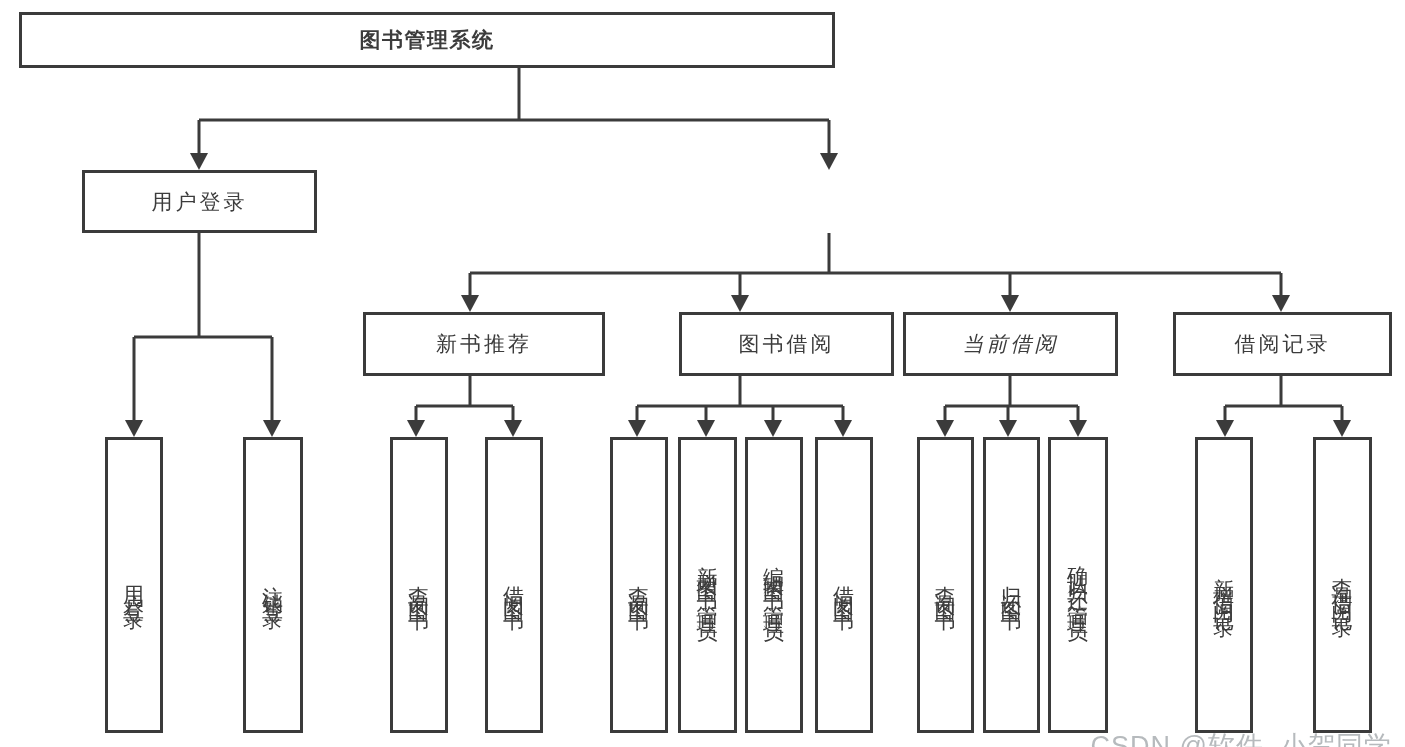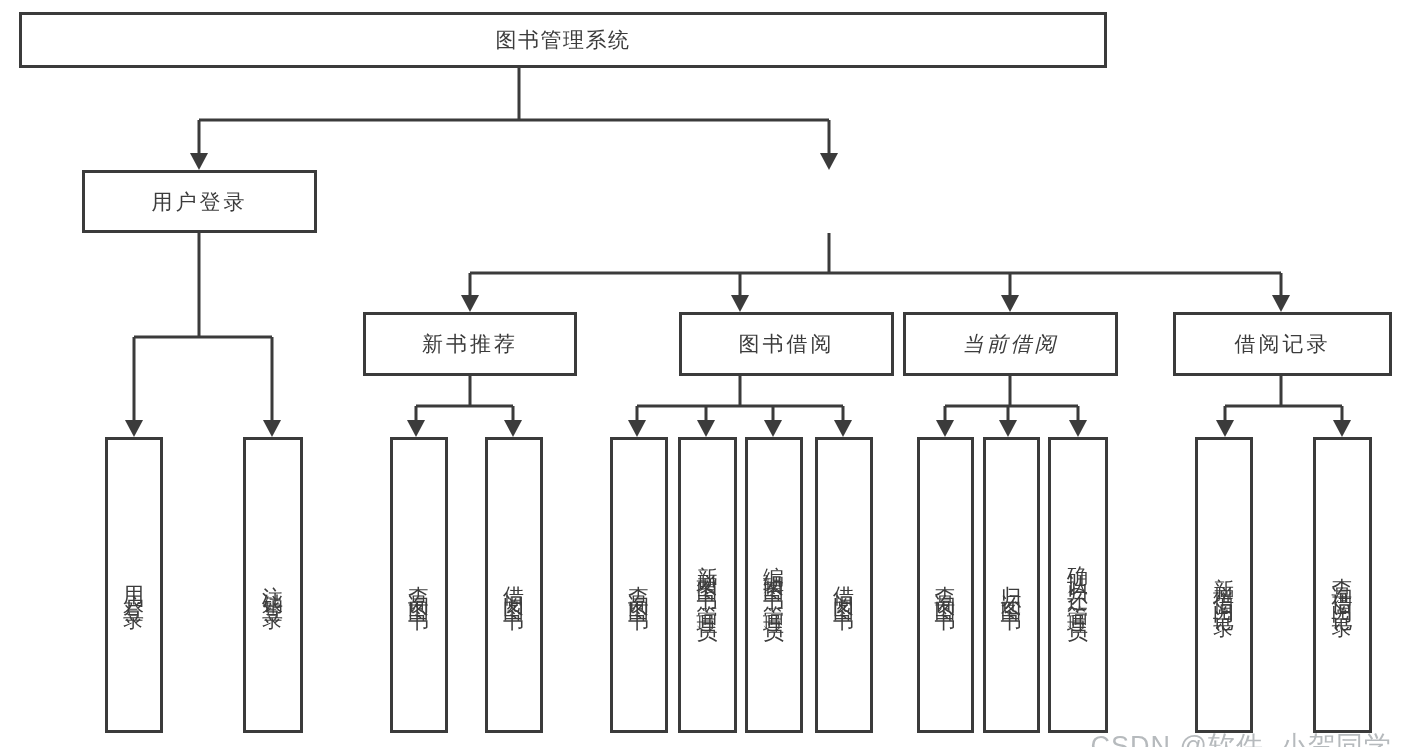--- a/index.html
+++ b/index.html
@@ -124,29 +124,29 @@
       <polygon points="1069,420 1087,420 1078,437"></polygon>
     </g>
 
     <g>
       <path d="M1281 376 V406 M1225 406 H1342 M1225 406 V422 M1342 406 V422"></path>
       <polygon points="1216,420 1234,420 1225,437"></polygon>
       <polygon points="1333,420 1351,420 1342,437"></polygon>
     </g>
   </svg>
 
-  <div class="node root" style="left:19px; top:12px; width:1088px; height:56px;">
+  <div class="node root" style="left:19px; top:12px; width:816px; height:56px;font-weight:bold;">
     <span>图书管理系统</span>
   </div>
 
   <div class="node" style="left:82px; top:170px; width:235px; height:63px;">
     <span>用户登录</span>
   </div>
 
-  <div class="node" style="left:363px; top:312px; width:214px; height:64px;">
+  <div class="node" style="left:363px; top:312px; width:242px; height:64px;">
     <span>新书推荐</span>
   </div>
   <div class="node" style="left:633px; top:312px; width:215px; height:64px;margin-left:46px;">
     <span>图书借阅</span>
   </div>
   <div class="node" style="left:903px; top:312px; width:215px; height:64px;font-style:italic;">
     <span>当前借阅</span>
   </div>
   <div class="node" style="left:1173px; top:312px; width:219px; height:64px;">
     <span>借阅记录</span>

